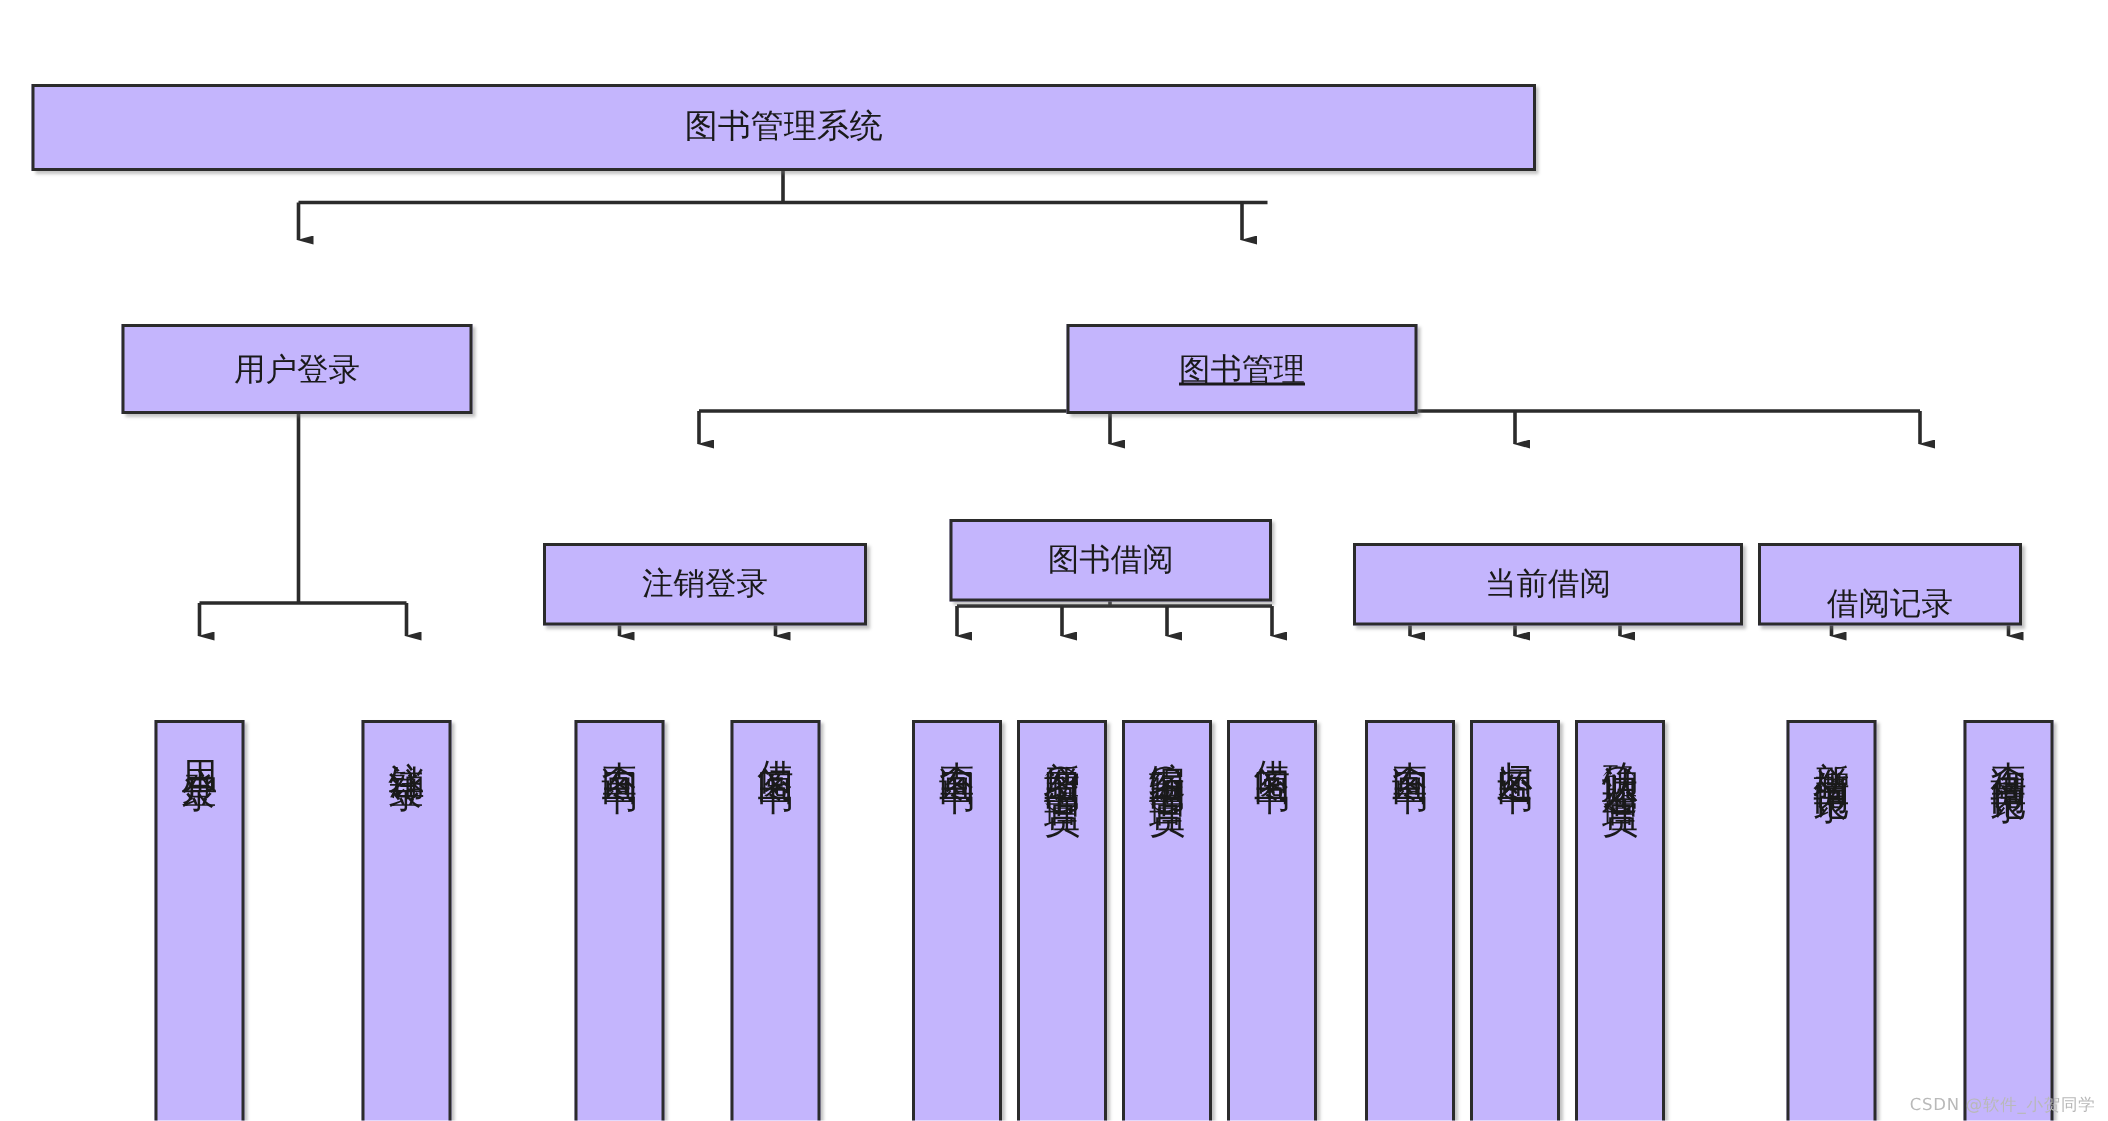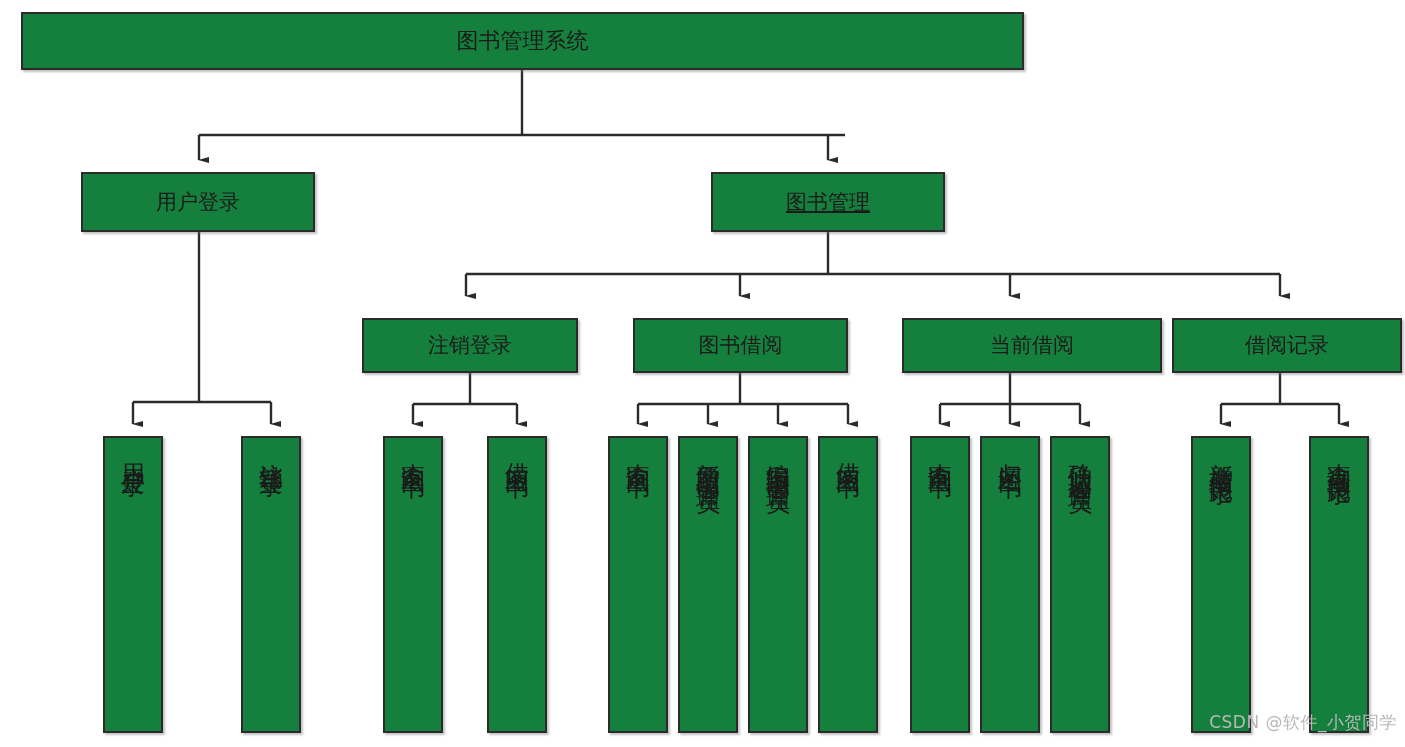--- a/index.html
+++ b/index.html
@@ -15,27 +15,28 @@
     width:1405px;height:747px;
   }
   #edges{
     position:absolute;left:0;top:0;
     width:1405px;height:747px;
     pointer-events:none;
   }
   .node{
     position:absolute;
     box-sizing:border-box;
-    background:#15803d;
+    background:#c4b5fd;
     border:2px solid #2b2b2b;
     display:flex;
     align-items:center;
     justify-content:center;
     color:#1a1a1a;
     box-shadow:2px 2px 2px rgba(120,120,120,0.45);
+    margin-top:44px;
   }
   .node .label{
     display:block;
     text-align:center;
     line-height:1.18;
     white-space:pre;
   }
   
   .node.h .label{
     font-size:21px;
@@ -49,22 +50,22 @@
   .node.v .label{
     writing-mode:vertical-rl;
     text-orientation:upright;
     font-size:24px;
     letter-spacing:4px;
     line-height:1;
   }
   #watermark{
     position:absolute;
     right:8px;
-    bottom:13px;
-    font-size:17px;
+    bottom:3px;
+    font-size:11px;
     color:#b9b9b9;
     letter-spacing:0.5px;
     white-space:nowrap;
   }
 </style>
 </head>
 <body>
 
 <div id="diagram">
 
@@ -126,27 +127,27 @@
   <div class="node h" style="left:81px;top:172px;width:234px;height:60px;">
     <span class="label">用户登录</span>
   </div>
   <div class="node h" style="left:711px;top:172px;width:234px;height:60px;text-decoration:underline;">
     <span class="label">图书管理</span>
   </div>
 
   <div class="node h" style="left:362px;top:318px;width:216px;height:55px;">
     <span class="label">注销登录</span>
   </div>
-  <div class="node h" style="left:633px;top:318px;width:215px;height:55px;">
+  <div class="node h" style="left:633px;top:302px;width:215px;height:55px;">
     <span class="label">图书借阅</span>
   </div>
   <div class="node h" style="left:902px;top:318px;width:260px;height:55px;">
     <span class="label">当前借阅</span>
   </div>
-  <div class="node h" style="left:1172px;top:318px;width:230px;height:55px;">
+  <div class="node h" style="left:1172px;top:318px;width:176px;height:55px;align-items:flex-end;">
     <span class="label">借阅记录</span>
   </div>
 
   <div class="node v" style="left:103px;top:436px;width:60px;height:297px;">
     <span class="label">用户登录</span>
   </div>
   <div class="node v" style="left:241px;top:436px;width:60px;height:297px;">
     <span class="label">注销登录</span>
   </div>
 

